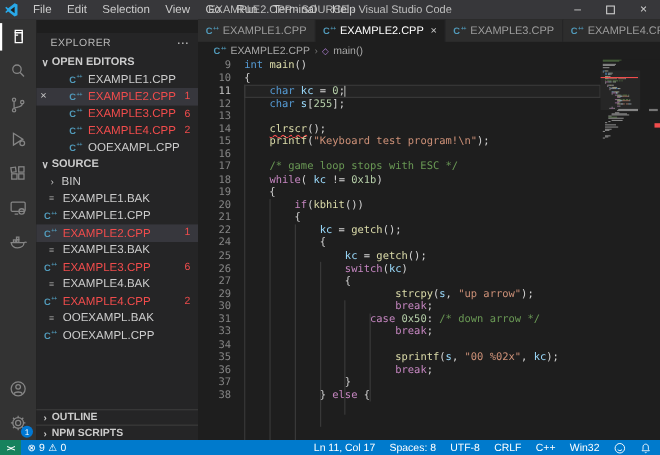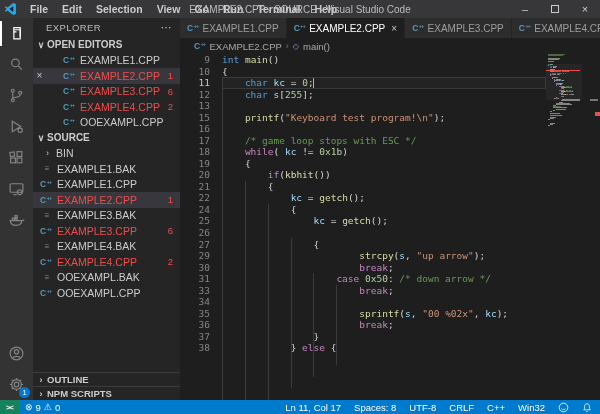--- a/index.html
+++ b/index.html
@@ -4,21 +4,21 @@
 <style>
   * { margin:0; padding:0; box-sizing:border-box; }
   html,body { width:600px; height:414px; overflow:hidden; background:#1e1e1e;
     font-family:"Liberation Sans", sans-serif; }
   .app { position:relative; width:600px; height:414px; background:#1e1e1e; color:#cccccc; font-size:10.5px; }
 
   
   .titlebar { position:absolute; top:0; left:0; right:0; height:18px; background:#37373a;
     display:flex; align-items:center; }
   .logo { width:14px; height:14px; margin:0 5px 0 4px; flex:0 0 auto; }
-  .menus { display:flex; align-items:center; height:100%;font-weight:bold; }
+  .menus { display:flex; align-items:center; height:100%; }
   .menu-item { padding:0 7px; font-size:10.5px; color:#cccccc; line-height:18px; cursor:default; }
   .win-title { position:absolute; left:0; right:0; text-align:center; font-size:10px; color:#bdbdbd; pointer-events:none; }
   .wincontrols { margin-left:auto; display:flex; align-items:center; height:100%; z-index:2; }
   .winbtn { width:30px; height:18px; display:flex; align-items:center; justify-content:center;
     color:#cccccc; font-size:11px; }
   .maxbox { width:8px; height:8px; border:1px solid #cccccc; display:inline-block; }
 
   
   .main { position:absolute; top:18px; left:0; right:0; bottom:14px; display:flex; }
 
@@ -26,21 +26,21 @@
   .activitybar { width:33px; background:#333333; display:flex; flex-direction:column; align-items:stretch; }
   .act-item { height:31px; display:flex; align-items:center; justify-content:center; position:relative; }
   .act-item svg { stroke:#858585; fill:none; stroke-width:1.1; }
   .act-item.active svg { stroke:#ffffff; }
   .act-item.active::before { content:""; position:absolute; left:0; top:3px; bottom:3px; width:2px; background:#ffffff; }
   .act-bottom { margin-top:auto; display:flex; flex-direction:column; }
   .act-badge { position:absolute; right:3px; bottom:2px; min-width:11px; height:11px; border-radius:6px;
     background:#0078d4; color:#fff; font-size:7.5px; line-height:11px; text-align:center; padding:0 2px; }
 
   
-  .sidebar { width:147px; background:#252526; display:flex; flex-direction:column; font-size:10.5px; position:relative; }
+  .sidebar { width:147px; background:#252526; display:flex; flex-direction:column; font-size:10.5px; position:relative;margin-top:12px; }
   .sb-header { height:19px; display:flex; align-items:center; padding:0 8px 0 13px; color:#bbbbbb;
     font-size:9.5px; letter-spacing:.4px; }
   .sb-header .more { margin-left:auto; color:#c5c5c5; font-size:11px; }
   .sb-section { height:15.5px; display:flex; align-items:center; font-weight:bold; font-size:10px;
     color:#cccccc; padding-left:2px; }
   .sb-section .chev { width:12px; text-align:center; font-size:9px; color:#cccccc; }
   .row { height:15.5px; display:flex; align-items:center; white-space:nowrap; position:relative; color:#cccccc; }
   .row.selected { background:#37373d; }
   .row.error-file .fname, .row.error-file .badge { color:#f14c4c; }
   .row .close-x { width:13px; text-align:center; color:#c5c5c5; font-size:10px; flex:0 0 auto; }
@@ -393,31 +393,32 @@
             <div class="guide" style="left: 133px; top: 219px; height: 104px;"></div>
             <div class="guide" style="left: 156px; top: 231px; height: 80px;"></div>
           </div>
         <div class="curline" id="curline" style="top: 23.066px;"></div>
         <div class="codelines" id="codelines">
             <div class="line"><span class="ln">9</span><span class="ln-pad"></span><span class="lc"><span class="tk-kw">int</span><span class="tk-pun"> </span><span class="tk-fn">main</span><span class="tk-pun">()</span></span></div>
             <div class="line"><span class="ln">10</span><span class="ln-pad"></span><span class="lc"><span class="tk-pun">{</span></span></div>
             <div class="line current"><span class="ln">11</span><span class="ln-pad"></span><span class="lc"><span class="tk-pun">    </span><span class="tk-kw">char</span><span class="tk-pun"> </span><span class="tk-var">kc</span><span class="tk-pun"> = </span><span class="tk-num">0</span><span class="tk-pun">;</span><span class="cursor" style="left: 91.456px; top: 1px;"></span></span></div>
             <div class="line"><span class="ln">12</span><span class="ln-pad"></span><span class="lc"><span class="tk-pun">    </span><span class="tk-kw">char</span><span class="tk-pun"> </span><span class="tk-var">s</span><span class="tk-pun">[</span><span class="tk-num">255</span><span class="tk-pun">];</span></span></div>
             <div class="line"><span class="ln">13</span><span class="ln-pad"></span><span class="lc"></span></div>
+            <div class="line"><span class="ln">14</span><span class="ln-pad"></span><span class="lc"><span class="tk-pun">    </span><span class="tk-fn tk-err">clrscr</span><span class="tk-pun">();</span></span></div>
             <div class="line"><span class="ln">15</span><span class="ln-pad"></span><span class="lc"><span class="tk-pun">    </span><span class="tk-fn">printf</span><span class="tk-pun">(</span><span class="tk-str">"Keyboard test program!\n"</span><span class="tk-pun">);</span></span></div>
             <div class="line"><span class="ln">16</span><span class="ln-pad"></span><span class="lc"></span></div>
             <div class="line"><span class="ln">17</span><span class="ln-pad"></span><span class="lc"><span class="tk-pun">    </span><span class="tk-com">/* game loop stops with ESC */</span></span></div>
             <div class="line"><span class="ln">18</span><span class="ln-pad"></span><span class="lc"><span class="tk-pun">    </span><span class="tk-ctrl">while</span><span class="tk-pun">( </span><span class="tk-var">kc</span><span class="tk-pun"> != </span><span class="tk-num">0x1b</span><span class="tk-pun">)</span></span></div>
             <div class="line"><span class="ln">19</span><span class="ln-pad"></span><span class="lc"><span class="tk-pun">    {</span></span></div>
             <div class="line"><span class="ln">20</span><span class="ln-pad"></span><span class="lc"><span class="tk-pun">        </span><span class="tk-ctrl">if</span><span class="tk-pun">(</span><span class="tk-fn">kbhit</span><span class="tk-pun">())</span></span></div>
             <div class="line"><span class="ln">21</span><span class="ln-pad"></span><span class="lc"><span class="tk-pun">        {</span></span></div>
             <div class="line"><span class="ln">22</span><span class="ln-pad"></span><span class="lc"><span class="tk-pun">            </span><span class="tk-var">kc</span><span class="tk-pun"> = </span><span class="tk-fn">getch</span><span class="tk-pun">();</span></span></div>
             <div class="line"><span class="ln">24</span><span class="ln-pad"></span><span class="lc"><span class="tk-pun">            {</span></span></div>
             <div class="line"><span class="ln">25</span><span class="ln-pad"></span><span class="lc"><span class="tk-pun">                </span><span class="tk-var">kc</span><span class="tk-pun"> = </span><span class="tk-fn">getch</span><span class="tk-pun">();</span></span></div>
-            <div class="line"><span class="ln">26</span><span class="ln-pad"></span></div>
+            <div class="line"><span class="ln">26</span><span class="ln-pad"></span><span class="lc"><span class="tk-pun">                </span><span class="tk-ctrl">switch</span><span class="tk-pun">(</span><span class="tk-var">kc</span><span class="tk-pun">)</span></span></div>
             <div class="line"><span class="ln">27</span><span class="ln-pad"></span><span class="lc"><span class="tk-pun">                {</span></span></div>
             <div class="line"><span class="ln">29</span><span class="ln-pad"></span><span class="lc"><span class="tk-pun">                        </span><span class="tk-fn">strcpy</span><span class="tk-pun">(</span><span class="tk-var">s</span><span class="tk-pun">, </span><span class="tk-str">"up arrow"</span><span class="tk-pun">);</span></span></div>
             <div class="line"><span class="ln">30</span><span class="ln-pad"></span><span class="lc"><span class="tk-pun">                        </span><span class="tk-ctrl">break</span><span class="tk-pun">;</span></span></div>
             <div class="line"><span class="ln">31</span><span class="ln-pad"></span><span class="lc"><span class="tk-pun">                    </span><span class="tk-ctrl">case</span><span class="tk-pun"> </span><span class="tk-num">0x50</span><span class="tk-pun">: </span><span class="tk-com">/* down arrow */</span></span></div>
             <div class="line"><span class="ln">33</span><span class="ln-pad"></span><span class="lc"><span class="tk-pun">                        </span><span class="tk-ctrl">break</span><span class="tk-pun">;</span></span></div>
             <div class="line"><span class="ln">34</span><span class="ln-pad"></span></div>
             <div class="line"><span class="ln">35</span><span class="ln-pad"></span><span class="lc"><span class="tk-pun">                        </span><span class="tk-fn">sprintf</span><span class="tk-pun">(</span><span class="tk-var">s</span><span class="tk-pun">, </span><span class="tk-str">"00 %02x"</span><span class="tk-pun">, </span><span class="tk-var">kc</span><span class="tk-pun">);</span></span></div>
             <div class="line"><span class="ln">36</span><span class="ln-pad"></span><span class="lc"><span class="tk-pun">                        </span><span class="tk-ctrl">break</span><span class="tk-pun">;</span></span></div>
             <div class="line"><span class="ln">37</span><span class="ln-pad"></span><span class="lc"><span class="tk-pun">                }</span></span></div>
             <div class="line"><span class="ln">38</span><span class="ln-pad"></span><span class="lc"><span class="tk-pun">            } </span><span class="tk-ctrl">else</span><span class="tk-pun"> {</span></span></div>

